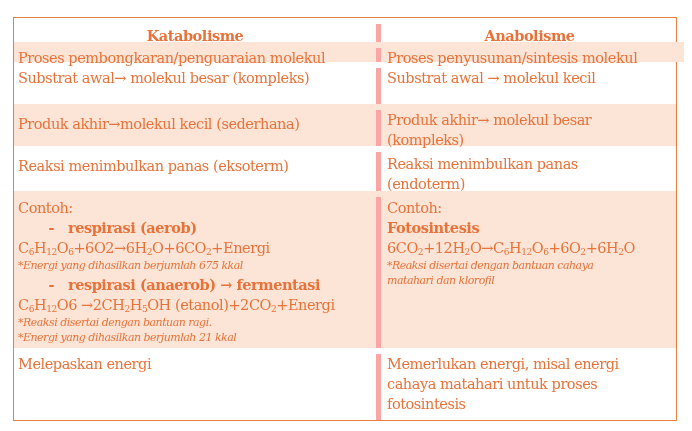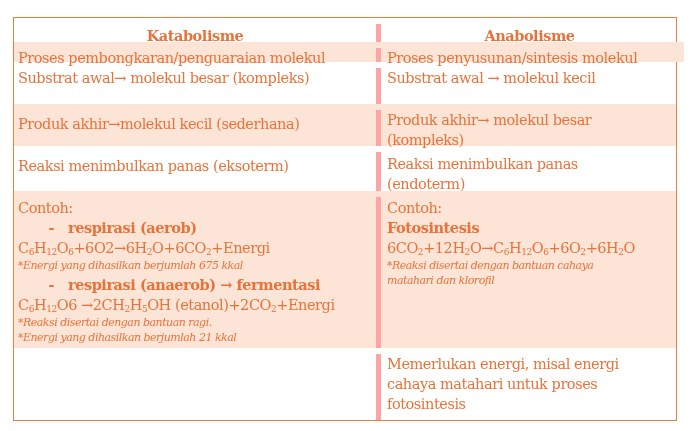--- a/index.html
+++ b/index.html
@@ -73,20 +73,21 @@
     <div class="cell c2" style="padding-top:1px;">
       <span class="line">Contoh:</span>
       <span class="line bold">Fotosintesis</span>
       <span class="line"><span>6CO</span><sub>2</sub><span>+12H</span><sub>2</sub><span>O→C</span><sub>6</sub><span>H</span><sub>12</sub><span>O</span><sub>6</sub><span>+6O</span><sub>2</sub><span>+6H</span><sub>2</sub><span>O</span></span>
       <span class="line note">*Reaksi disertai dengan bantuan cahaya</span>
       <span class="line note">matahari dan klorofil</span>
     </div>
   </div>
 
   <div class="row" style="top:330px;height:72px;">
+    <div class="cell c1">Melepaskan energi</div>
     <div class="cell c2">
       <span class="line">Memerlukan energi, misal energi</span>
       <span class="line">cahaya matahari untuk proses</span>
       <span class="line">fotosintesis</span>
     </div>
   </div>
 
 </div>
 
 </body></html>

